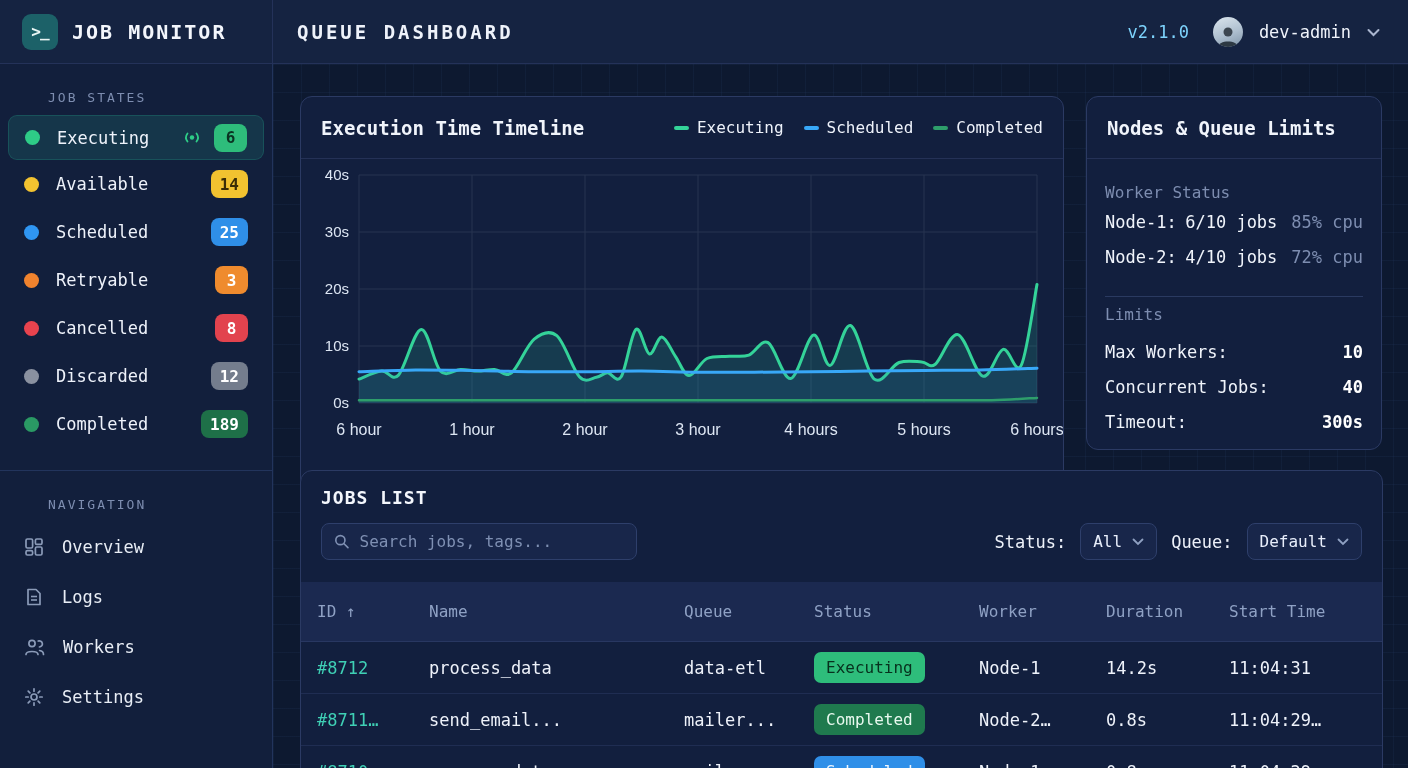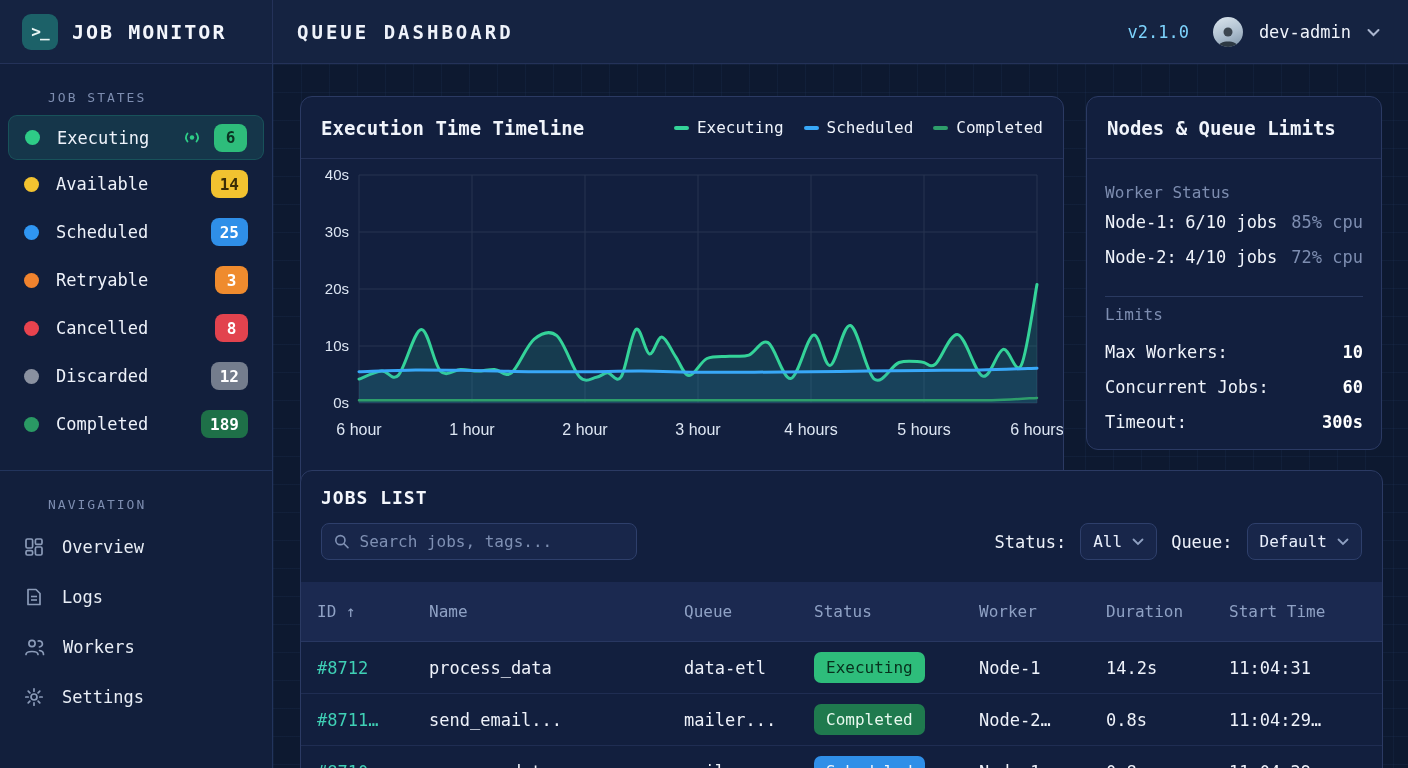--- a/index.html
+++ b/index.html
@@ -343,21 +343,21 @@
         <span class="node-cpu">72% cpu</span>
       </div>
       <div class="nodes-divider"></div>
       <div class="sub-label">Limits</div>
       <div class="limit-row">
         <span class="limit-label">Max Workers:</span>
         <span class="limit-value">10</span>
       </div>
       <div class="limit-row">
         <span class="limit-label">Concurrent Jobs:</span>
-        <span class="limit-value">60</span>
+        <span class="limit-value">40</span>
       </div>
       <div class="limit-row">
         <span class="limit-label">Timeout:</span>
         <span class="limit-value">300s</span>
       </div>
     </div>
   </div>
 
   <div class="card jobs-card">
     <div class="jobs-head">

